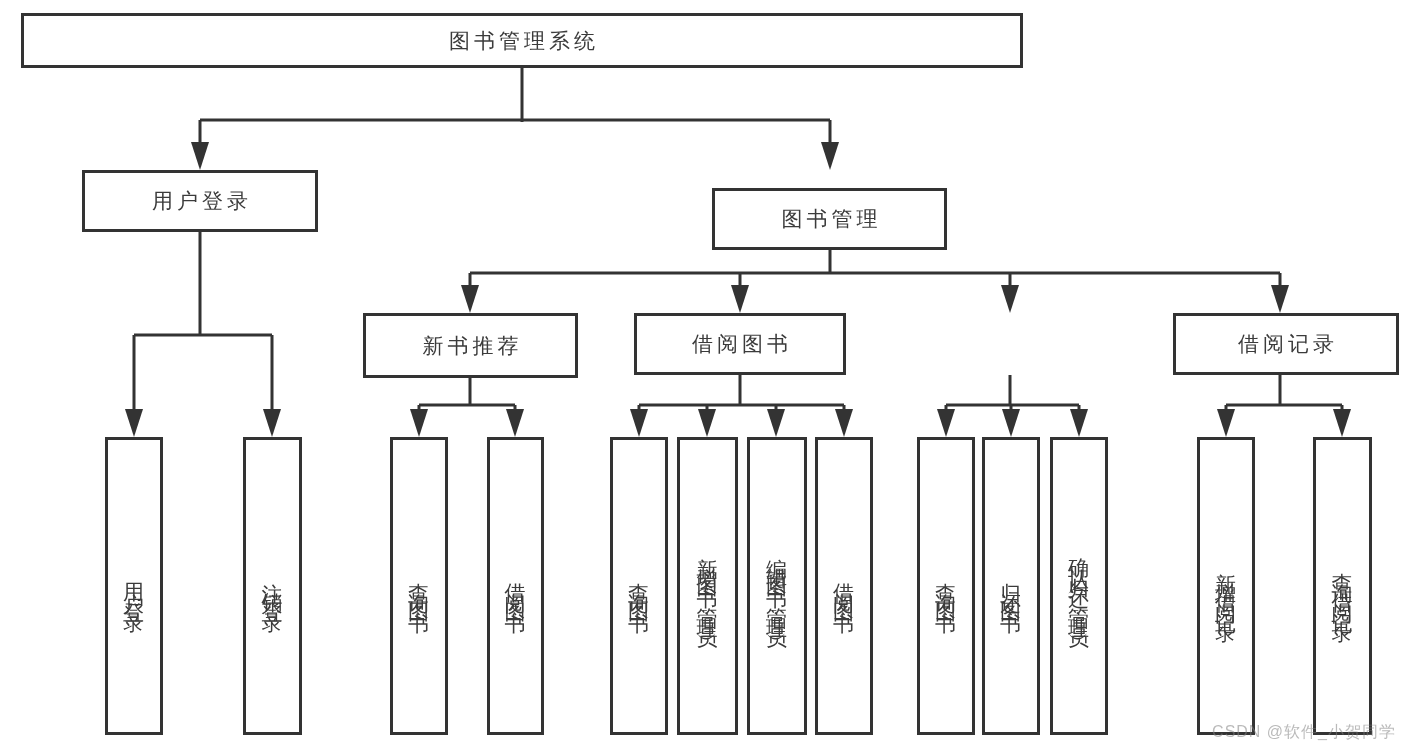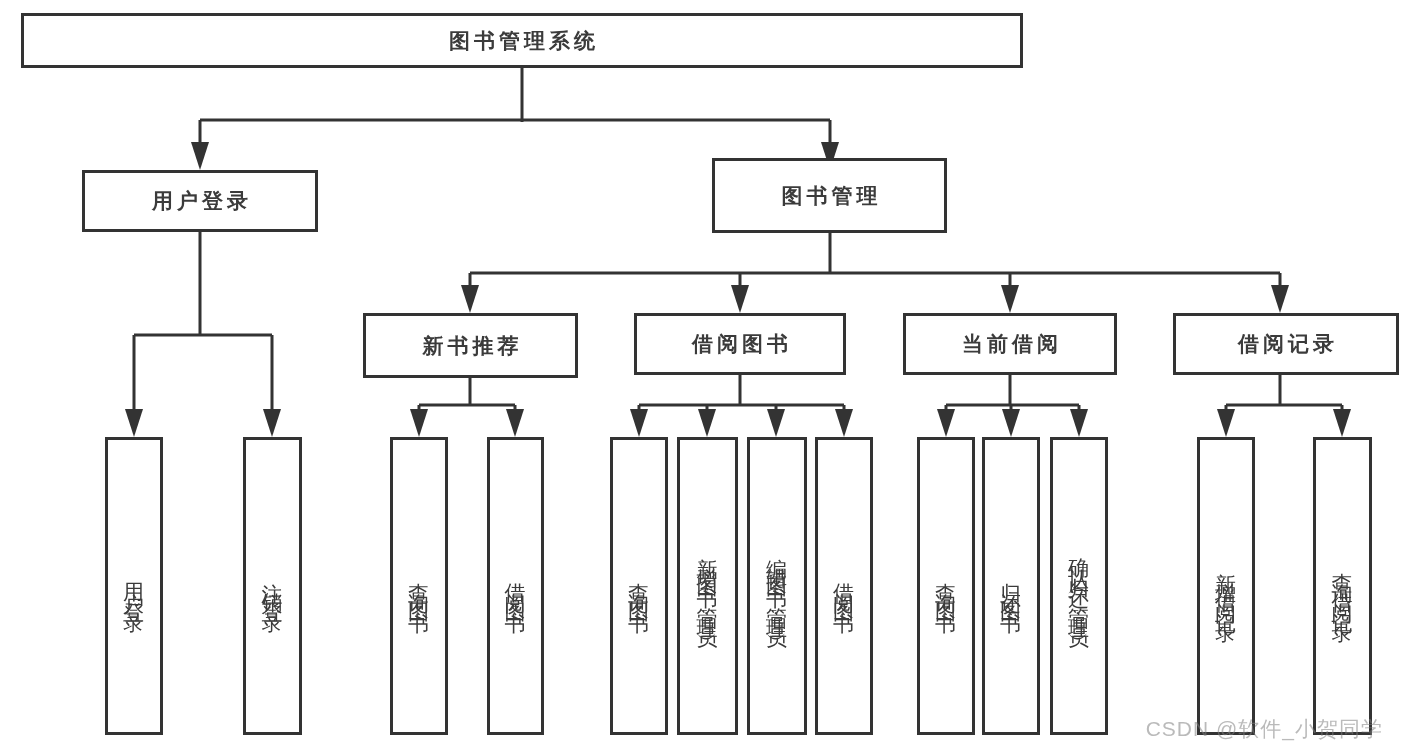--- a/index.html
+++ b/index.html
@@ -20,33 +20,32 @@
     display:flex;
     align-items:center;
     justify-content:center;
     z-index:2;
   }
   .h-label {
     font-size:21px;
     letter-spacing:4px;
     text-indent:4px;
     white-space:nowrap;
-    font-weight:bold;
   }
   .leaf .v-label {
     writing-mode:vertical-rl;
     text-orientation:mixed;
     font-size:21px;
     line-height:1;
     letter-spacing:10px;
   }
   .watermark {
     position:absolute;
-    right:22px; bottom:4px;
-    font-size:21px;
+    right:9px; bottom:4px;
+    font-size:16px;
     color:rgba(130,130,130,0.55);
     letter-spacing:1px;
     white-space:nowrap;
     z-index:3;
   }
 </style>
 </head>
 <body>
 
 <div class="canvas">
@@ -84,32 +83,29 @@
     </g>
   </svg>
 
   <div class="node" style="left:21px;top:13px;width:1002px;height:55px">
     <span class="h-label">图书管理系统</span>
   </div>
 
   <div class="node" style="left:82px;top:170px;width:236px;height:62px">
     <span class="h-label">用户登录</span>
   </div>
-  <div class="node" style="left:712px;top:158px;width:235px;height:75px">
+  <div class="node" style="left:712px;top:188px;width:235px;height:62px">
     <span class="h-label">图书管理</span>
   </div>
 
   <div class="node" style="left:363px;top:313px;width:215px;height:65px">
     <span class="h-label">新书推荐</span>
   </div>
   <div class="node" style="left:634px;top:313px;width:212px;height:62px">
     <span class="h-label">借阅图书</span>
-  </div>
-  <div class="node" style="left:903px;top:313px;width:214px;height:62px">
-    <span class="h-label">当前借阅</span>
   </div>
   <div class="node" style="left:1173px;top:313px;width:226px;height:62px">
     <span class="h-label">借阅记录</span>
   </div>
 
   <div class="node leaf" style="left:105px;top:437px;width:58px;height:298px">
     <span class="v-label">用户登录</span>
   </div>
   <div class="node leaf" style="left:243px;top:437px;width:59px;height:298px">
     <span class="v-label">注销登录</span>

